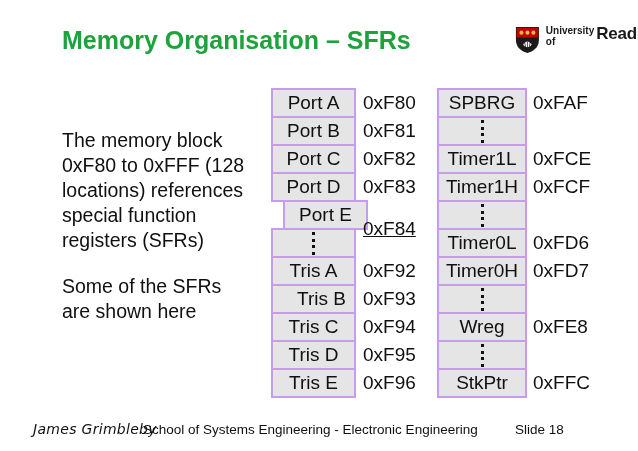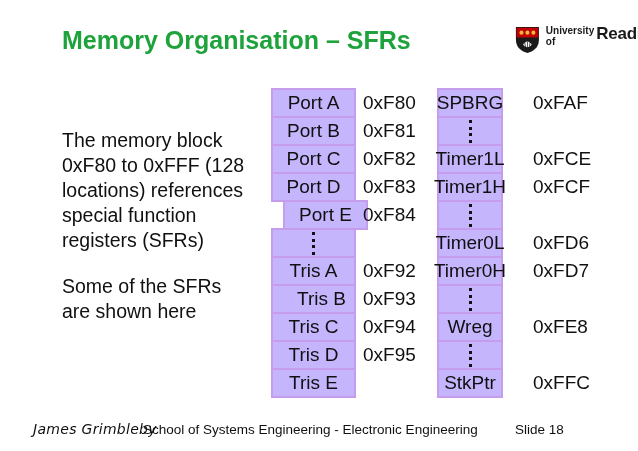--- a/index.html
+++ b/index.html
@@ -21,26 +21,26 @@
     position:absolute;left:54px;width:260px;margin:8px;
     font-size:19.5px;line-height:25px;color:#101010;white-space:pre-line;
   }
   .para1{top:120px;}
   .para2{top:266px;}
   .sfr-table{position:absolute;top:88px;width:160px;height:310px;}
   .table-low{left:271px;}
   .table-high{left:437px;}
   .cell{
     position:absolute;left:0;height:30px;box-sizing:border-box;
-    border:2px solid var(--table-border,#C69CEC);background:#c4b5fd;
+    border:2px solid var(--table-border,#C69CEC);background:#e5e5e5;
     display:flex;align-items:center;justify-content:center;
     font-size:19px;color:#101010;
   }
   .table-low .cell{width:85px;}
-  .table-high .cell{width:66px;text-align:center;}
+  .table-high .cell{width:90px;text-align:center;}
   .addr{
     position:absolute;height:30px;display:flex;align-items:center;
     font-size:19px;color:#101010;white-space:nowrap;
   }
   .table-low .addr{left:92px;}
   .table-high .addr{left:96px;}
   .dots{
     display:inline-block;width:0;height:23px;
     border-left:3px dotted #111;
   }
@@ -99,21 +99,21 @@
         <span>Port C</span>
       </div>
       <div class="addr" style="top: 56px;">0xF82</div>
       <div class="cell" style="top: 84px;">
         <span>Port D</span>
       </div>
       <div class="addr" style="top: 84px;">0xF83</div>
       <div class="cell" style="top: 112px; margin-left: 12px;">
         <span>Port E</span>
       </div>
-      <div class="addr" style="top: 112px;">0xF84</div>
+      <div class="addr" style="top: 126px; text-decoration: underline;">0xF84</div>
       <div class="cell" style="top: 140px;">
         <span class="dots"></span>
       </div>
       <div class="cell" style="top: 168px;">
         <span>Tris A</span>
       </div>
       <div class="addr" style="top: 168px;">0xF92</div>
       <div class="cell" style="top: 196px; padding-left: 16px;">
         <span>Tris B</span>
       </div>
@@ -122,20 +122,21 @@
         <span>Tris C</span>
       </div>
       <div class="addr" style="top: 224px;">0xF94</div>
       <div class="cell" style="top: 252px;">
         <span>Tris D</span>
       </div>
       <div class="addr" style="top: 252px;">0xF95</div>
       <div class="cell" style="top: 280px;">
         <span>Tris E</span>
       </div>
+      <div class="addr" style="top: 280px;">0xF96</div>
     </div>
   <div class="sfr-table table-high">
       <div class="cell" style="top: 0px;">
         <span>SPBRG</span>
       </div>
       <div class="addr" style="top: 0px;">0xFAF</div>
       <div class="cell" style="top: 28px;">
         <span class="dots"></span>
       </div>
       <div class="cell" style="top: 56px;">

